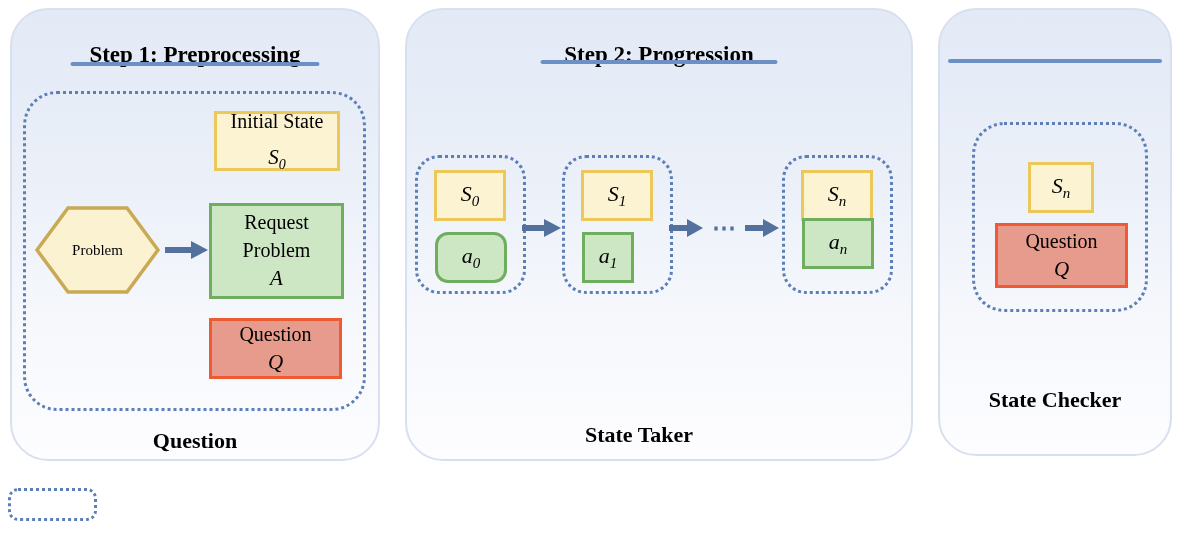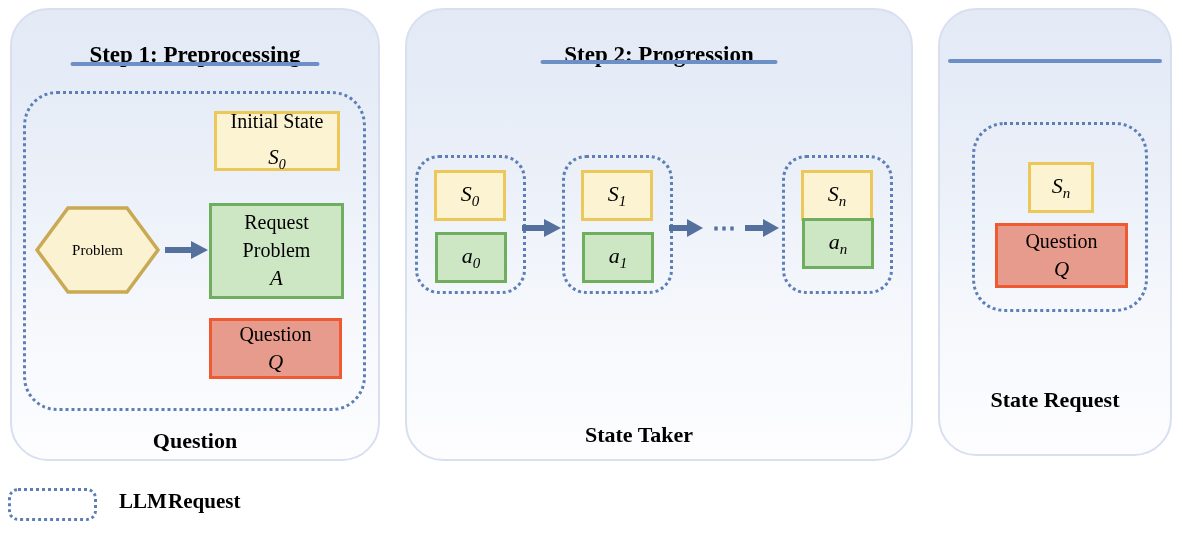--- a/index.html
+++ b/index.html
@@ -101,35 +101,35 @@
   </section>
 
   <section class="panel" style="left:405px; top:8px; width:504px; height:449px;">
     <h2 class="panel-title">Step 2: Progression</h2>
     <div class="title-underline" style="top:50px; width:237px;"></div>
 
     <div class="dotted" style="left:8px; top:145px; width:105px; height:133px; border-radius:24px;">
       <div class="box yellow statebox" style="left:16px; top:12px; width:72px; height:51px;">
         <span><span>S</span><span class="sub">0</span></span>
       </div>
-      <div class="box green statebox" style="left:17px; top:74px; width:72px; height:51px;">
+      <div class="box green statebox" style="left:17px; top:74px; width:72px; height:51px;border-radius:13px;">
         <span><span>a</span><span class="sub">0</span></span>
       </div>
     </div>
 
     <svg class="arrow-svg" style="left:113px; top:207px;" width="42" height="22" viewBox="0 0 42 22">
       <line x1="2" y1="11" x2="26" y2="11" stroke="#54719e" stroke-width="6"></line>
       <polygon points="24,2 24,20 41,11" fill="#54719e"></polygon>
     </svg>
 
     <div class="dotted" style="left:155px; top:145px; width:105px; height:133px; border-radius:24px;">
       <div class="box yellow statebox" style="left:16px; top:12px; width:72px; height:51px;font-style:italic;">
         <span><span>S</span><span class="sub">1</span></span>
       </div>
-      <div class="box green statebox" style="left:17px; top:74px; width:72px; height:51px;">
+      <div class="box green statebox" style="left:17px; top:74px; width:52px; height:51px;">
         <span><span>a</span><span class="sub">1</span></span>
       </div>
     </div>
 
     <div class="arrow-chain" style="left:261px; top:206px; width:112px; height:24px;">
       <svg width="36" height="22" viewBox="0 0 36 22">
         <line x1="1" y1="11" x2="21" y2="11" stroke="#54719e" stroke-width="6"></line>
         <polygon points="19,2 19,20 35,11" fill="#54719e"></polygon>
       </svg>
       <span class="dots">⋯</span>
@@ -157,19 +157,18 @@
     <div class="dotted" style="left:32px; top:112px; width:170px; height:184px; border-radius:32px;">
       <div class="box yellow statebox" style="left:53px; top:37px; width:66px; height:51px;">
         <span><span>S</span><span class="sub">n</span></span>
       </div>
       <div class="box red" style="left:20px; top:98px; width:133px; height:65px;">
         <span>Question</span>
         <span class="sym">Q</span>
       </div>
     </div>
 
-    <div class="panel-footer" style="top:377px;">State Request</div>
+    <div class="panel-footer" style="top:377px;">State Checker</div>
   </section>
 
   <div class="legend-box"></div>
-  <div class="legend-label">LLM Request</div>
 
 </div>
 
 </body></html>

